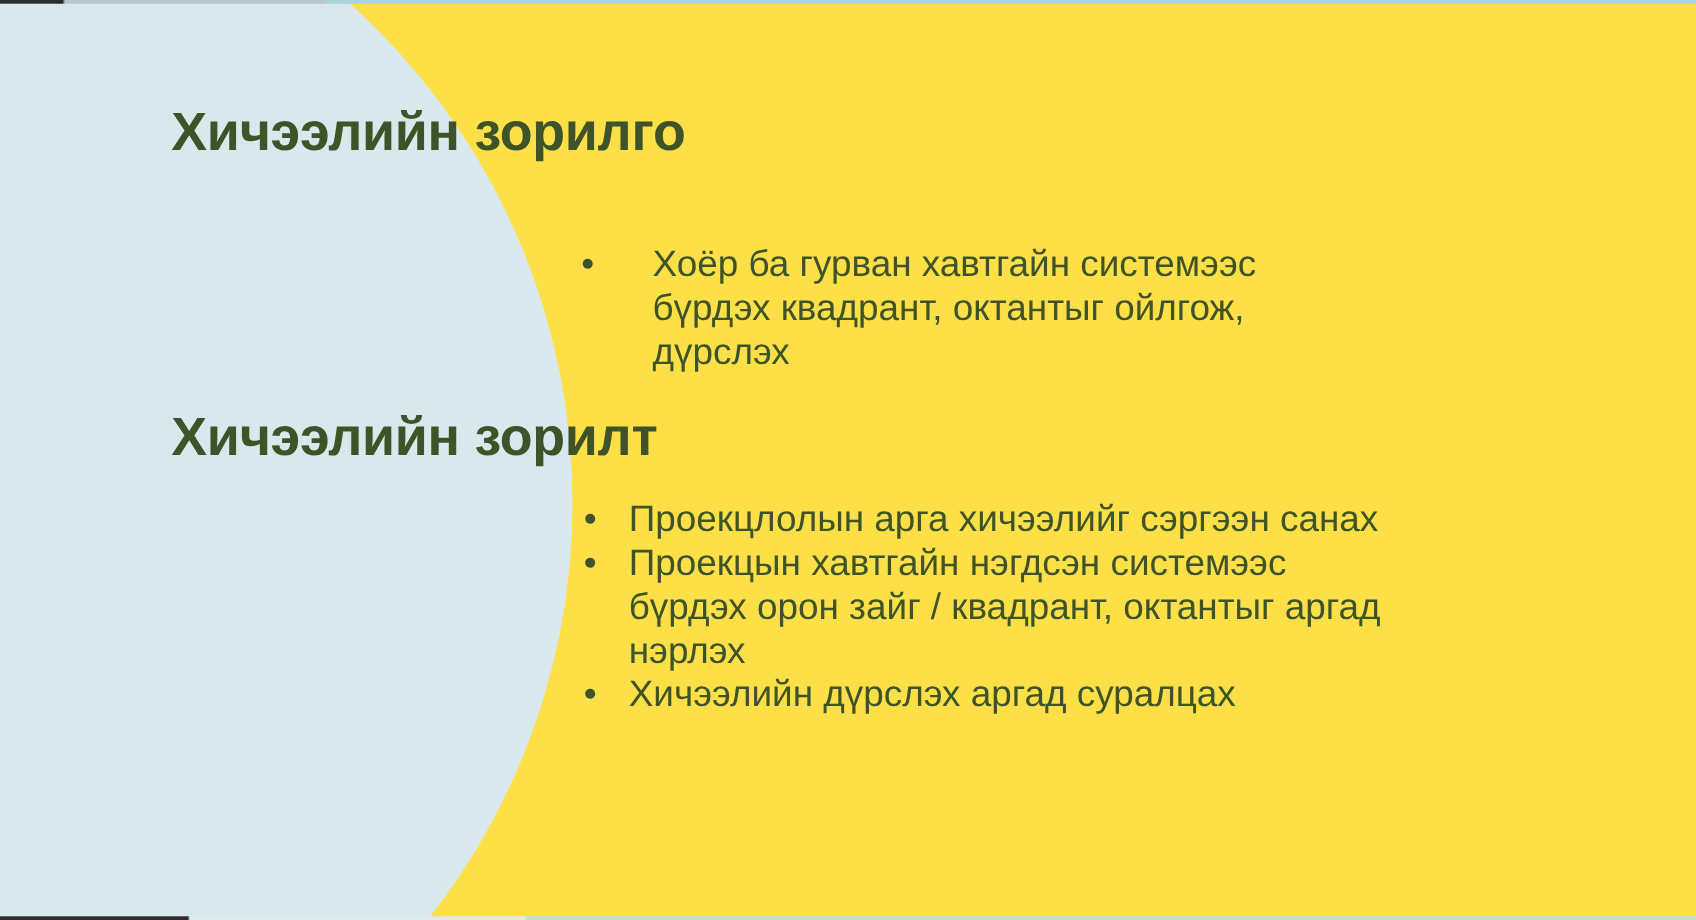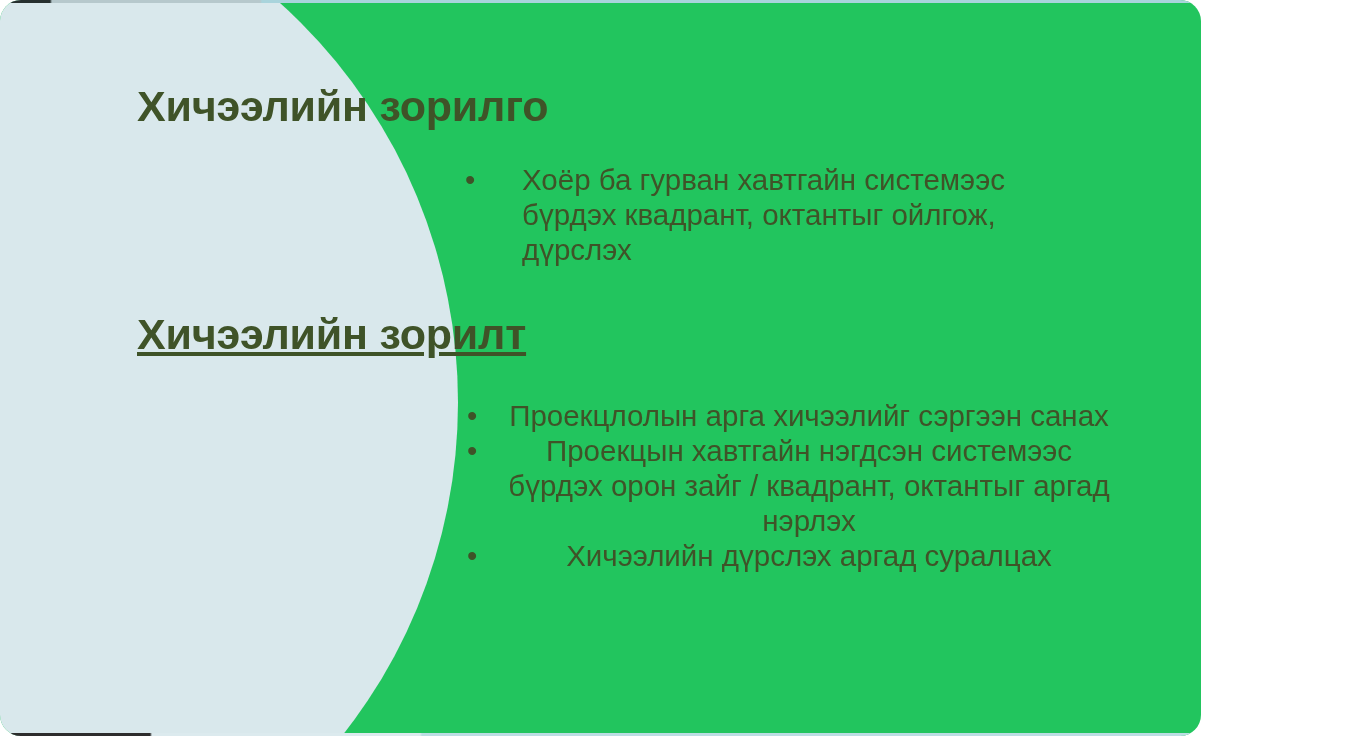--- a/index.html
+++ b/index.html
@@ -2,26 +2,25 @@
 <html><head>
 <meta charset="utf-8">
 <style>
   html, body {
     margin: 0;
     padding: 0;
     background: #ffffff;
   }
   #slide {
     position: relative;
-    width: 1201px;
+    width: 1357px;
     height: 736px;
     overflow: hidden;
-    background: #22c55e;
+    background: #fde047;
     font-family: "Liberation Sans", sans-serif;
-    border-radius: 21px;
   }
 
   
   #bg-circle {
     position: absolute;
     left: -617px;
     top: -135px;
     width: 1075px;
     height: 1075px;
     border-radius: 50%;
@@ -55,21 +54,21 @@
 
   .heading {
     position: absolute;
     font-size: 43px;
     font-weight: bold;
     color: #3f5328;
     letter-spacing: -0.2px;
     white-space: nowrap;
   }
   #heading-goal   { left: 137px; top: 82px; }
-  #heading-target { left: 137px; top: 310px; text-decoration: underline; }
+  #heading-target { left: 137px; top: 326px; }
 
   .bullet-list {
     position: absolute;
     margin: 0;
     padding: 0;
     list-style: none;
     color: #3f5328;
     font-size: 29.5px;
     line-height: 35px;
   }
@@ -86,31 +85,31 @@
     display: block;
   }
 
   
   #list-goal {
     left: 465px;
     top: 162px;
     width: 620px;
   }
   #list-goal .dot { left: 0px; }
-  #list-goal .txt { padding-left: 57px; }
+  #list-goal .txt { padding-left: 57px; margin-top: 32px; }
 
   
   #list-target {
     left: 465px;
     top: 398px;
     width: 650px;
   }
   #list-target li { margin-bottom: 0px; }
   #list-target .dot { left: 2px; }
-  #list-target .txt { padding-left: 38px; text-align: center; }
+  #list-target .txt { padding-left: 38px; }
 </style>
 </head>
 <body>
 
 <div id="slide">
 
   <div id="bg-circle"></div>
 
   <div class="edge-line" id="edge-top"></div>
   <div class="edge-line" id="edge-bottom"></div>

